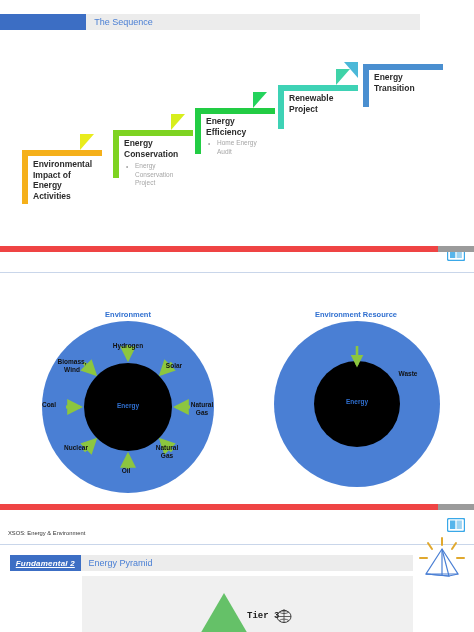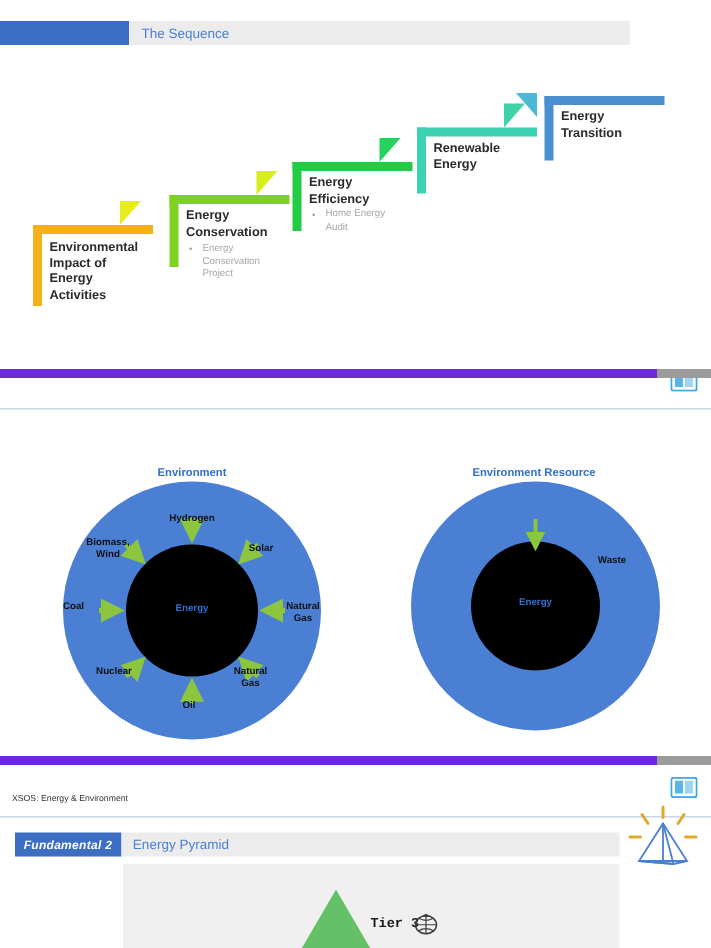--- a/index.html
+++ b/index.html
@@ -2,21 +2,21 @@
 <html><head>
 <meta charset="utf-8">
 <style>
   html,body{margin:0;padding:0;}
   body{
     width:474px;height:632px;overflow:hidden;
     background:#9b9b9b;
     font-family:"Liberation Sans",sans-serif;
     -webkit-font-smoothing:antialiased;
   }
-  .doc{position:relative;width:438px;height:632px;background:#6d28d9;}
+  .doc{position:relative;width:438px;height:632px;background:#ef4444;}
 
   
   .page{position:absolute;left:0;width:474px;background:#ffffff;overflow:hidden;}
   #page1{top:0;height:246px;}
   #page2{top:252px;height:252px;}
   #page3{top:510px;height:122px;}
 
   
   .titlebar{position:absolute;display:flex;align-items:center;height:16px;}
   .tb-tag{
@@ -35,21 +35,21 @@
   
   #bar1{left:0;top:14px;width:420px;}
   #bar1 .tb-tag{width:88px;}
   #bar1 .tb-body{width:332px;}
   
   #bar2{left:10px;top:31px;width:403px;}
   #bar2 .tb-tag{width:72px;}
   #bar2 .tb-body{width:331px;}
   
   #bar3{left:10px;top:45px;width:403px;}
-  #bar3 .tb-tag{width:72px;}
+  #bar3 .tb-tag{width:72px;text-decoration:underline;}
   #bar3 .tb-body{width:331px;}
 
   
   .stairs{position:absolute;left:0;top:50px;width:474px;height:180px;}
   .step{position:absolute;}
   .step .harm{position:absolute;left:0;top:0;height:6px;}      
   .step .varm{position:absolute;left:0;top:0;width:6px;}       
   .step .tri{position:absolute;width:0;height:0;}              
   .step .label{
     position:absolute;font-size:8.5px;line-height:10.5px;
@@ -153,21 +153,21 @@
         <div class="subdot" style="left:13px;top:32px;">•</div>
         <div class="sub" style="left:22px;top:31px;width:62px;">Home Energy
 Audit</div>
       </div>
 
       <div class="step" style="left:278px;top:35px;">
         <div class="harm" style="width:80px;background:#3ed2b5;"></div>
         <div class="varm" style="height:44px;background:#3ed2b5;"></div>
         <div class="tri" style="left:58px;top:-16px;border-left:14px solid #3fd3a8;border-bottom:16px solid transparent;"></div>
         <div class="label" style="left:11px;top:8px;width:72px;">Renewable
-Energy</div>
+Project</div>
       </div>
 
       <div class="step" style="left:363px;top:14px;">
         <div class="harm" style="width:80px;background:#4a8fd0;"></div>
         <div class="varm" style="height:43px;background:#4a8fd0;"></div>
         <div class="tri" style="left:-19px;top:-2px;border-right:14px solid #4bb8d8;border-bottom:16px solid transparent;"></div>
         <div class="label" style="left:11px;top:8px;width:72px;">Energy
 Transition</div>
       </div>
 

